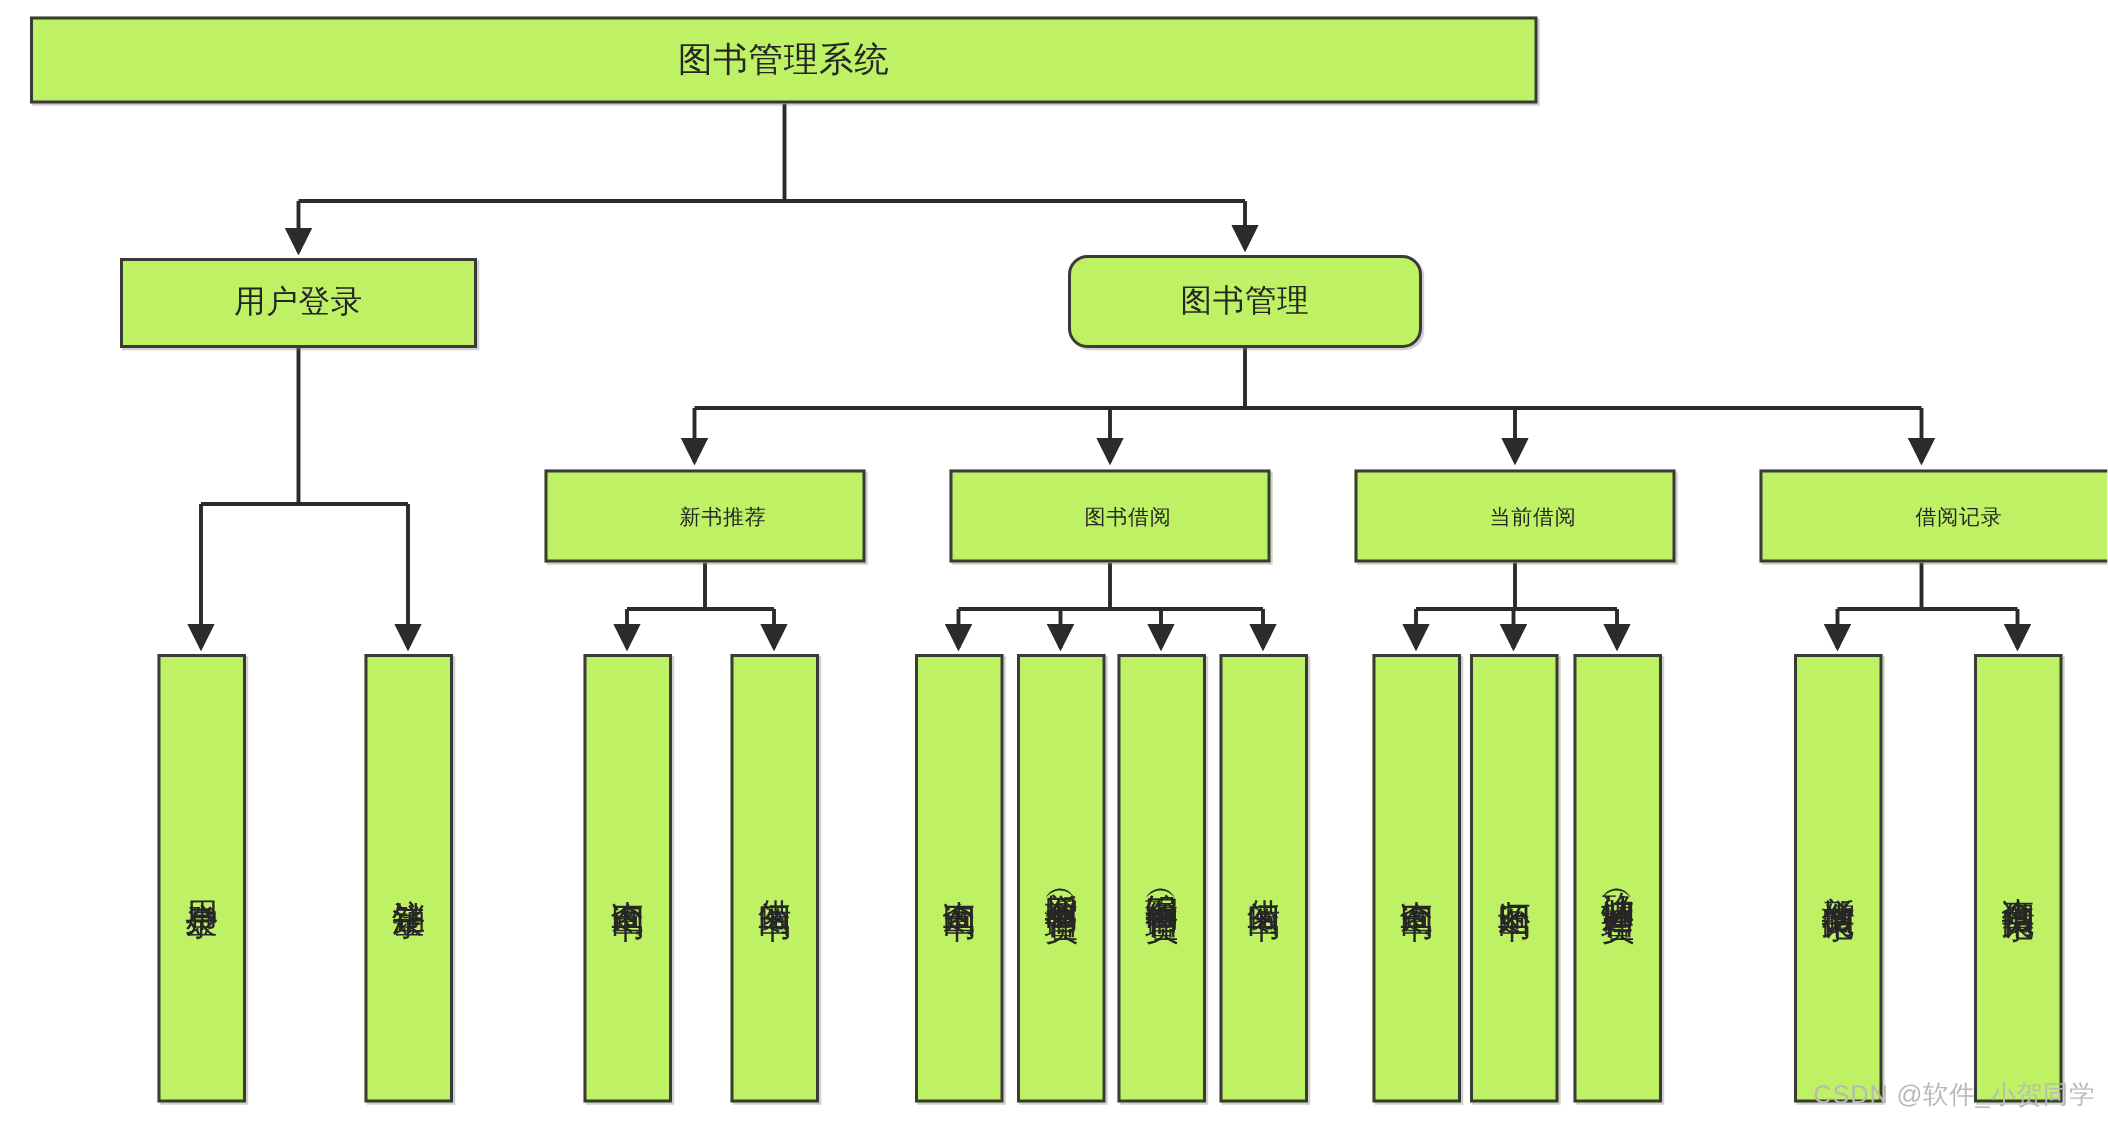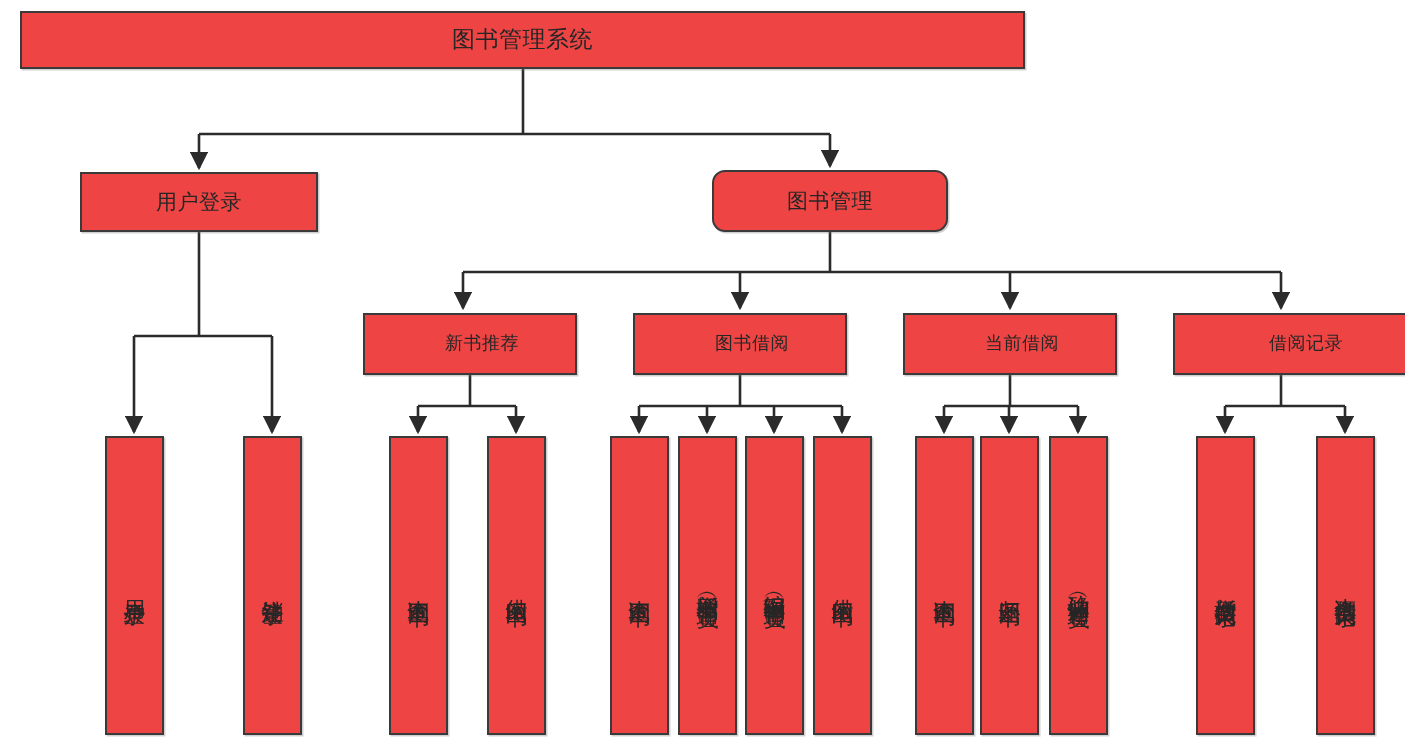--- a/index.html
+++ b/index.html
@@ -23,42 +23,42 @@
     position: absolute;
     left: 0;
     top: 0;
     width: 1405px;
     height: 747px;
     pointer-events: none;
   }
   .node {
     position: absolute;
     box-sizing: border-box;
-    background: #ef4444;
+    background: #bef264;
     border: 2.5px solid #3a3a3a;
     box-shadow: 1.5px 1.5px 0 rgba(120,120,120,0.35);
     display: flex;
     align-items: center;
     justify-content: center;
     text-align: right;
   }
   .node-label {
     display: block;
     line-height: 1.18;
     letter-spacing: 0.5px;
     color: #262626;
   }
   .node.level-0 .node-label {
     font-size: 23px;
   }
   .node.level-1 .node-label {
     font-size: 21px;
   }
   .node.level-2 .node-label {
-    font-size: 18px;
+    font-size: 14px;
     margin-left: 24px;
   }
   
   .node.vertical {
     align-items: center;
     justify-content: center;
     padding: 6px 0;
   }
   .node.vertical .node-label {
     writing-mode: vertical-rl;
@@ -196,13 +196,14 @@
     <span class="node-label">确认归还（管理员）</span>
   </div>
 
   <div class="node vertical" style="left:1196px; top:436px; width:59px; height:299px;">
     <span class="node-label">新增借阅记录</span>
   </div>
   <div class="node vertical" style="left:1316px; top:436px; width:59px; height:299px;">
     <span class="node-label">查询借阅记录</span>
   </div>
 
+  <div id="watermark">CSDN @软件_小贺同学</div>
 </div>
 
 </body></html>

